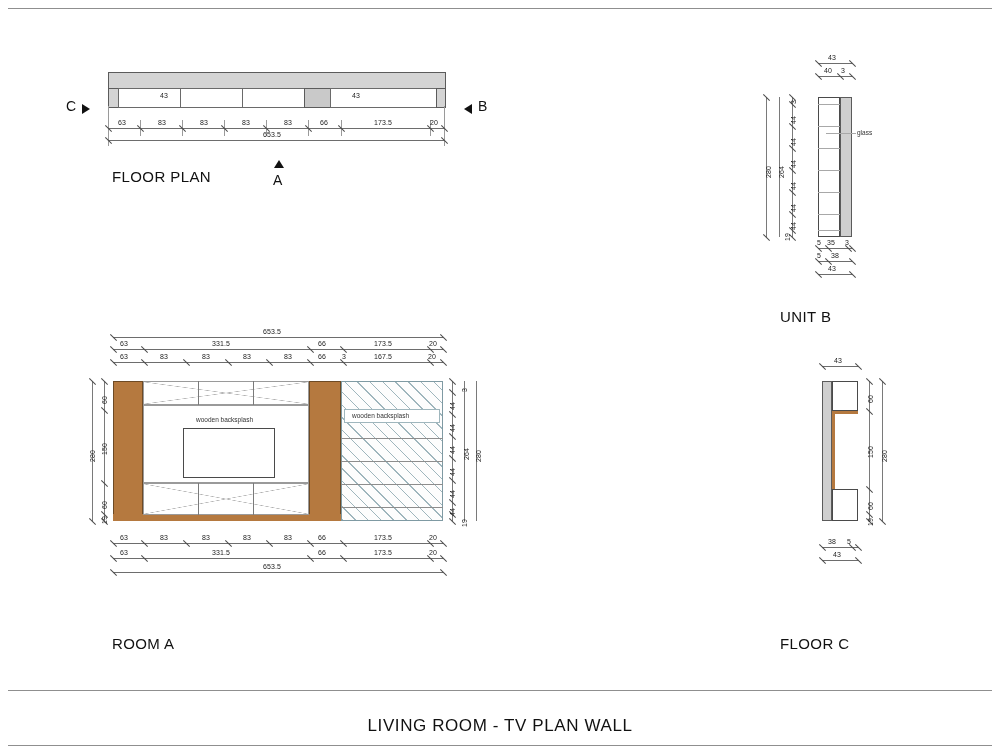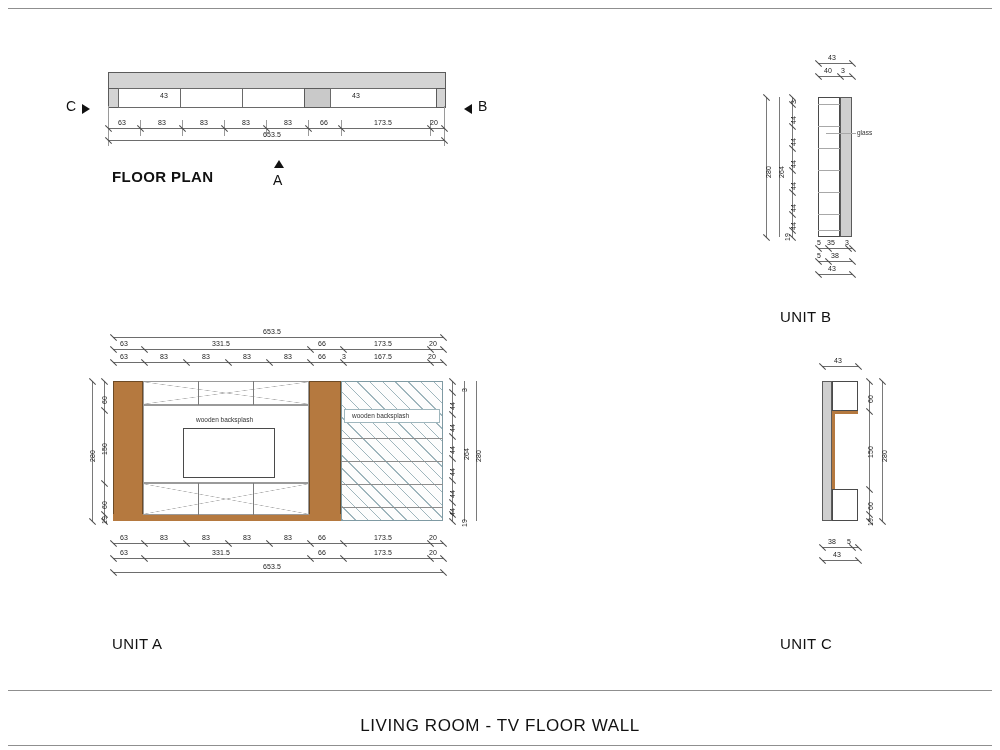--- a/index.html
+++ b/index.html
@@ -261,21 +261,21 @@
 
     <div class="marker" style="left:66px; top:98px;">C</div>
     <div class="tri tri-right" style="left:82px; top:104px;"></div>
 
     <div class="marker" style="left:478px; top:98px;">B</div>
     <div class="tri tri-left" style="left:464px; top:104px;"></div>
 
     <div class="tri tri-up" style="left:274px; top:160px;"></div>
     <div class="marker" style="left:273px; top:172px;">A</div>
 
-    <div class="label" style="left:112px; top:168px;font-weight:bold;">FLOOR PLAN</div>
+    <div class="label" style="left:112px; top:168px;">FLOOR PLAN</div>
   </div>
 
   <div>
 
     <div class="elev-frame" style="left:113px; top:381px; width:330px; height:140px;"></div>
 
     <div class="wood" style="left:113px; top:381px; width:30px; height:140px;"></div>
 
     <div class="wood" style="left:309px; top:381px; width:32px; height:140px;"></div>
 
@@ -411,21 +411,21 @@
     <div class="dimtxt rot" style="left:449px; top:410px;">44</div>
     <div class="dimtxt rot" style="left:449px; top:432px;">44</div>
     <div class="dimtxt rot" style="left:449px; top:454px;">44</div>
     <div class="dimtxt rot" style="left:449px; top:476px;">44</div>
     <div class="dimtxt rot" style="left:449px; top:498px;">44</div>
     <div class="dimtxt rot" style="left:449px; top:516px;">44</div>
     <div class="dimtxt rot" style="left:461px; top:527px;">19</div>
     <div class="dimtxt rot" style="left:463px; top:460px;">264</div>
     <div class="dimtxt rot" style="left:475px; top:462px;">280</div>
 
-    <div class="label" style="left:112px; top:635px;">UNIT A</div>
+    <div class="label" style="left:112px; top:635px;">ROOM A</div>
   </div>
 
   <div>
 
     <div class="sec-gray" style="left:840px; top:97px; width:12px; height:140px;"></div>
     <div class="sec-box" style="left:818px; top:97px; width:22px; height:140px;"></div>
     <div class="hline xthin" style="left:818px; top:104px; width:22px;"></div>
     <div class="hline xthin" style="left:818px; top:126px; width:22px;"></div>
     <div class="hline xthin" style="left:818px; top:148px; width:22px;"></div>
     <div class="hline xthin" style="left:818px; top:170px; width:22px;"></div>
@@ -530,18 +530,18 @@
     <div class="dimline" style="left:822px; top:560px; width:36px;"></div>
     <div class="tick" style="left:818px; top:547px;"></div>
     <div class="tick" style="left:848px; top:547px;"></div>
     <div class="tick" style="left:854px; top:547px;"></div>
     <div class="tick" style="left:818px; top:560px;"></div>
     <div class="tick" style="left:854px; top:560px;"></div>
     <div class="dimtxt" style="left:828px; top:538px;">38</div>
     <div class="dimtxt" style="left:847px; top:538px;">5</div>
     <div class="dimtxt" style="left:833px; top:551px;">43</div>
 
-    <div class="label" style="left:780px; top:635px;">UNIT C</div>
+    <div class="label" style="left:780px; top:635px;">FLOOR C</div>
   </div>
 
-  <div id="title-block">LIVING ROOM - TV FLOOR WALL</div>
+  <div id="title-block">LIVING ROOM - TV PLAN WALL</div>
 
 </div>
 
 </body></html>

